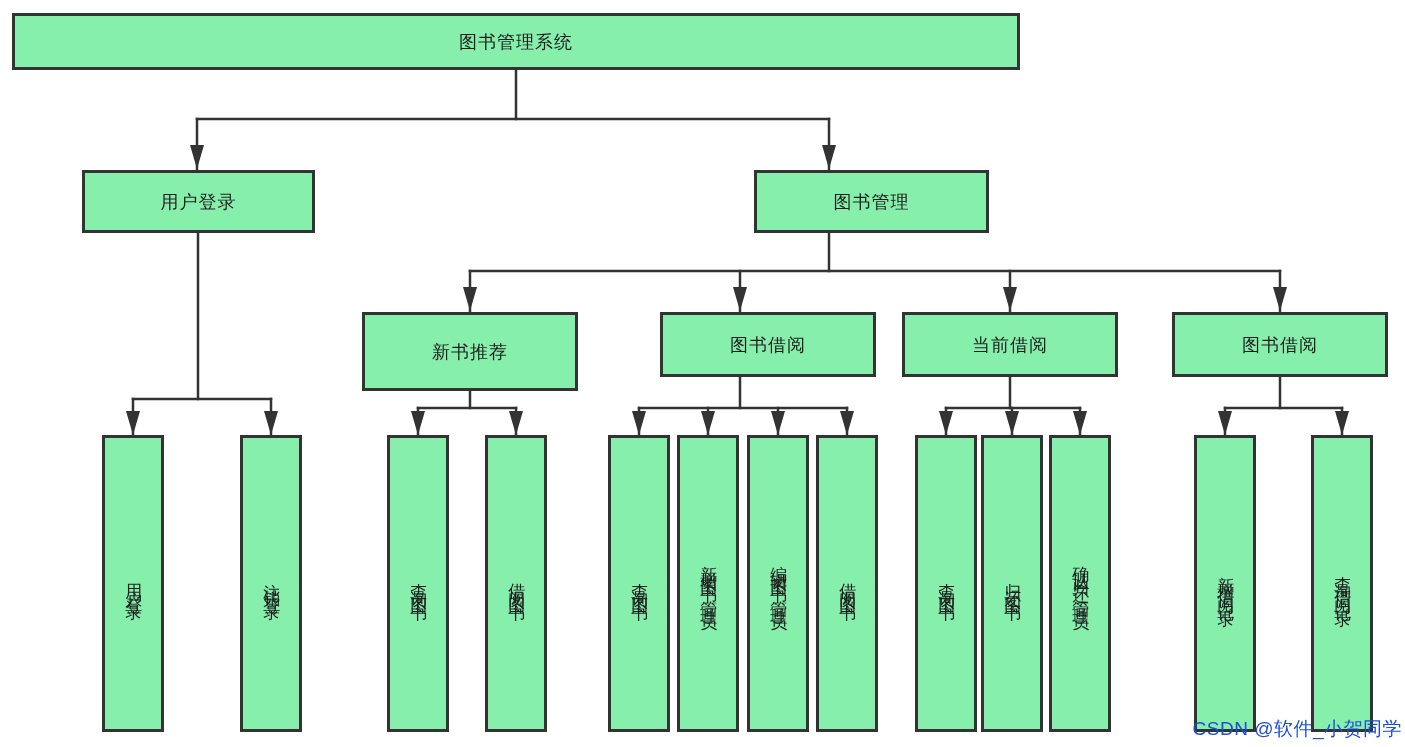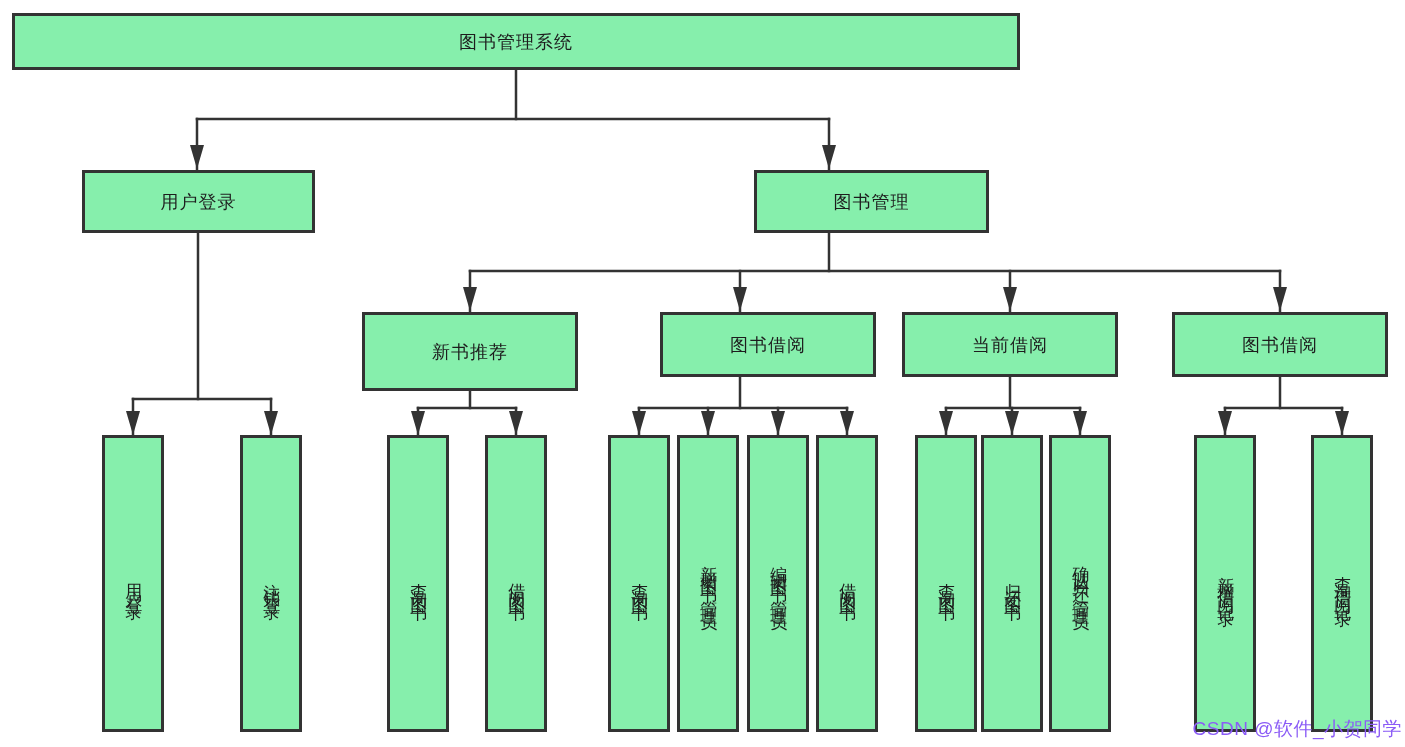--- a/index.html
+++ b/index.html
@@ -36,21 +36,21 @@
   .vnode {
     font-size: 17px;
     writing-mode: vertical-rl;
     text-orientation: mixed;
     letter-spacing: 7px;
     line-height: 1.1;
   }
   .watermark {
     position: absolute;
     z-index: 3;
-    color: #8b5cf6;
+    color: #1d4ed8;
     font-size: 19px;
     letter-spacing: 0.5px;
     white-space: nowrap;
   }
 </style>
 </head>
 <body>
 
 <div class="stage">
 

